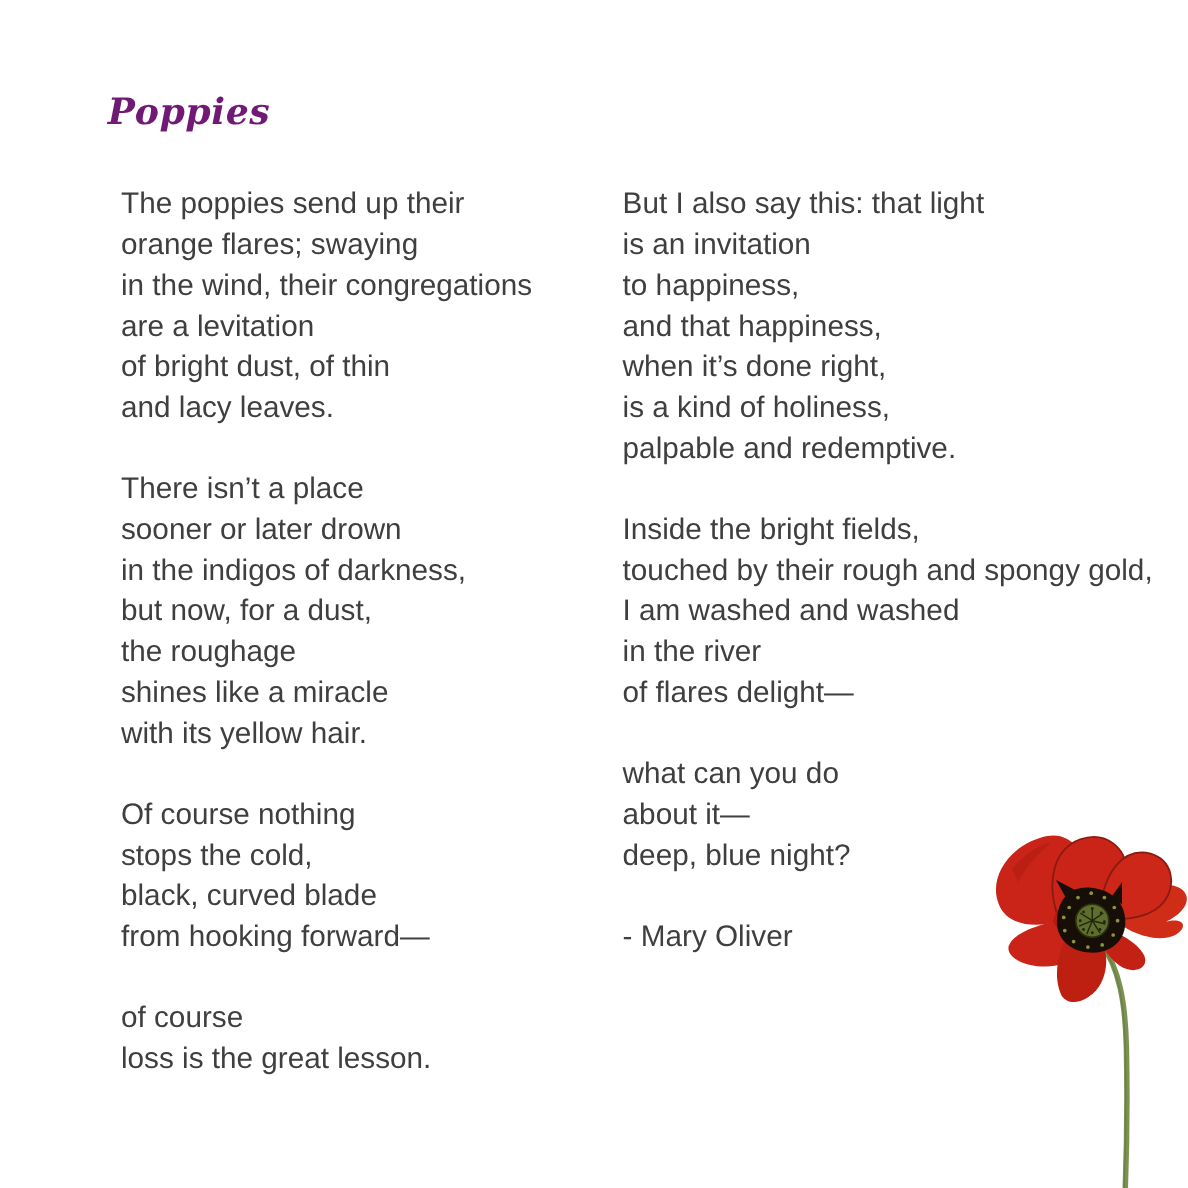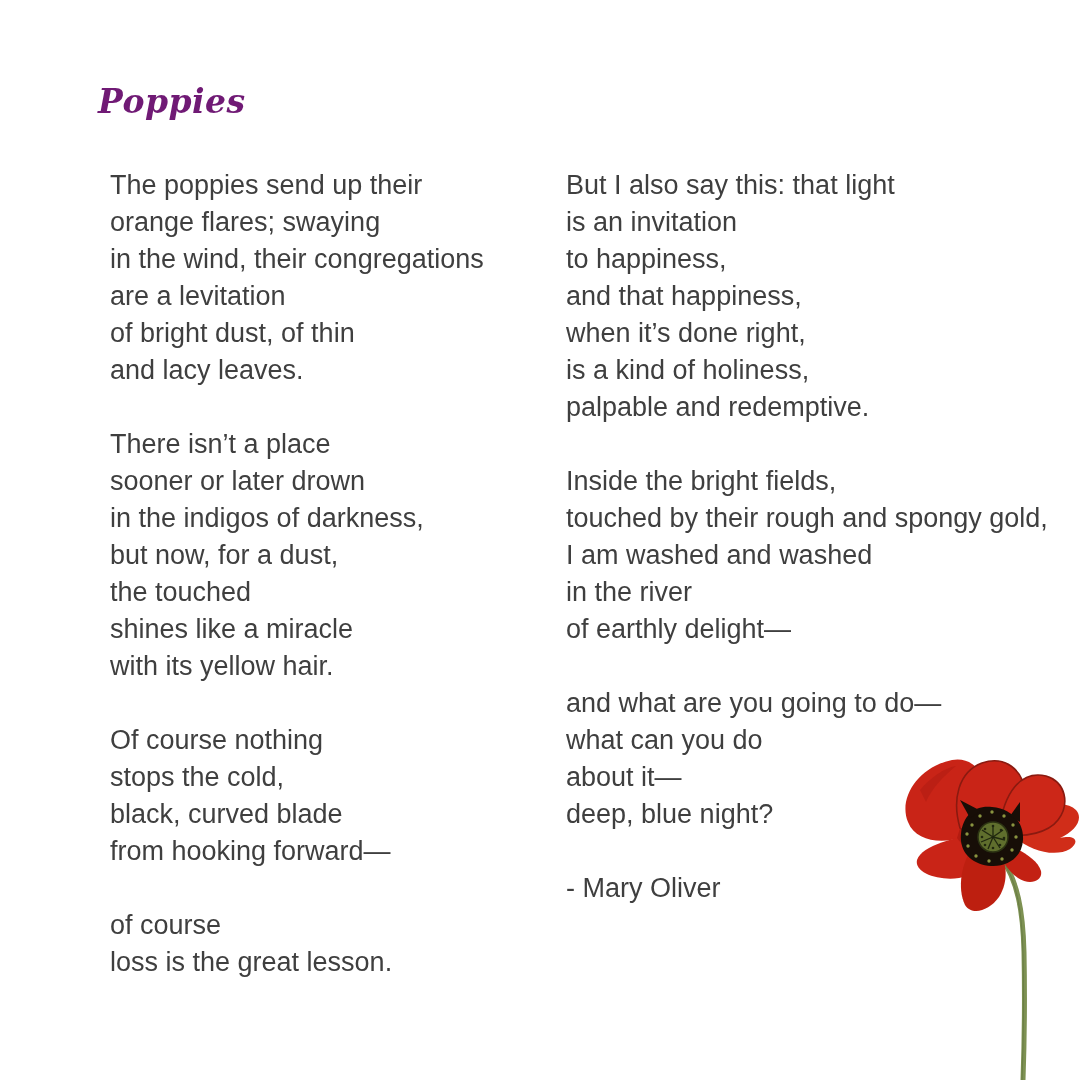--- a/index.html
+++ b/index.html
@@ -55,21 +55,21 @@
         <div class="line">in the wind, their congregations</div>
         <div class="line">are a levitation</div>
         <div class="line">of bright dust, of thin</div>
         <div class="line">and lacy leaves.</div>
       </div>
       <div class="stanza">
         <div class="line">There isn’t a place</div>
         <div class="line">sooner or later drown</div>
         <div class="line">in the indigos of darkness,</div>
         <div class="line">but now, for a dust,</div>
-        <div class="line">the touched</div>
+        <div class="line">the roughage</div>
         <div class="line">shines like a miracle</div>
         <div class="line">with its yellow hair.</div>
       </div>
       <div class="stanza">
         <div class="line">Of course nothing</div>
         <div class="line">stops the cold,</div>
         <div class="line">black, curved blade</div>
         <div class="line">from hooking forward—</div>
       </div>
       <div class="stanza">
@@ -86,24 +86,23 @@
         <div class="line">and that happiness,</div>
         <div class="line">when it’s done right,</div>
         <div class="line">is a kind of holiness,</div>
         <div class="line">palpable and redemptive.</div>
       </div>
       <div class="stanza">
         <div class="line">Inside the bright fields,</div>
         <div class="line">touched by their rough and spongy gold,</div>
         <div class="line">I am washed and washed</div>
         <div class="line">in the river</div>
-        <div class="line">of earthly delight—</div>
+        <div class="line">of flares delight—</div>
       </div>
       <div class="stanza">
-        <div class="line">and what are you going to do—</div>
         <div class="line">what can you do</div>
         <div class="line">about it—</div>
         <div class="line">deep, blue night?</div>
       </div>
       <div class="line attribution">- Mary Oliver</div>
   </section>
 
   <svg class="poppy" viewBox="0 0 220 350" xmlns="http://www.w3.org/2000/svg" aria-hidden="true">
 
     <path d="M140,126 C158,150 163,182 164,222 C165,272 164,322 163,350" fill="none" stroke-width="5" stroke-linecap="round" stroke="#7d9152"></path>

